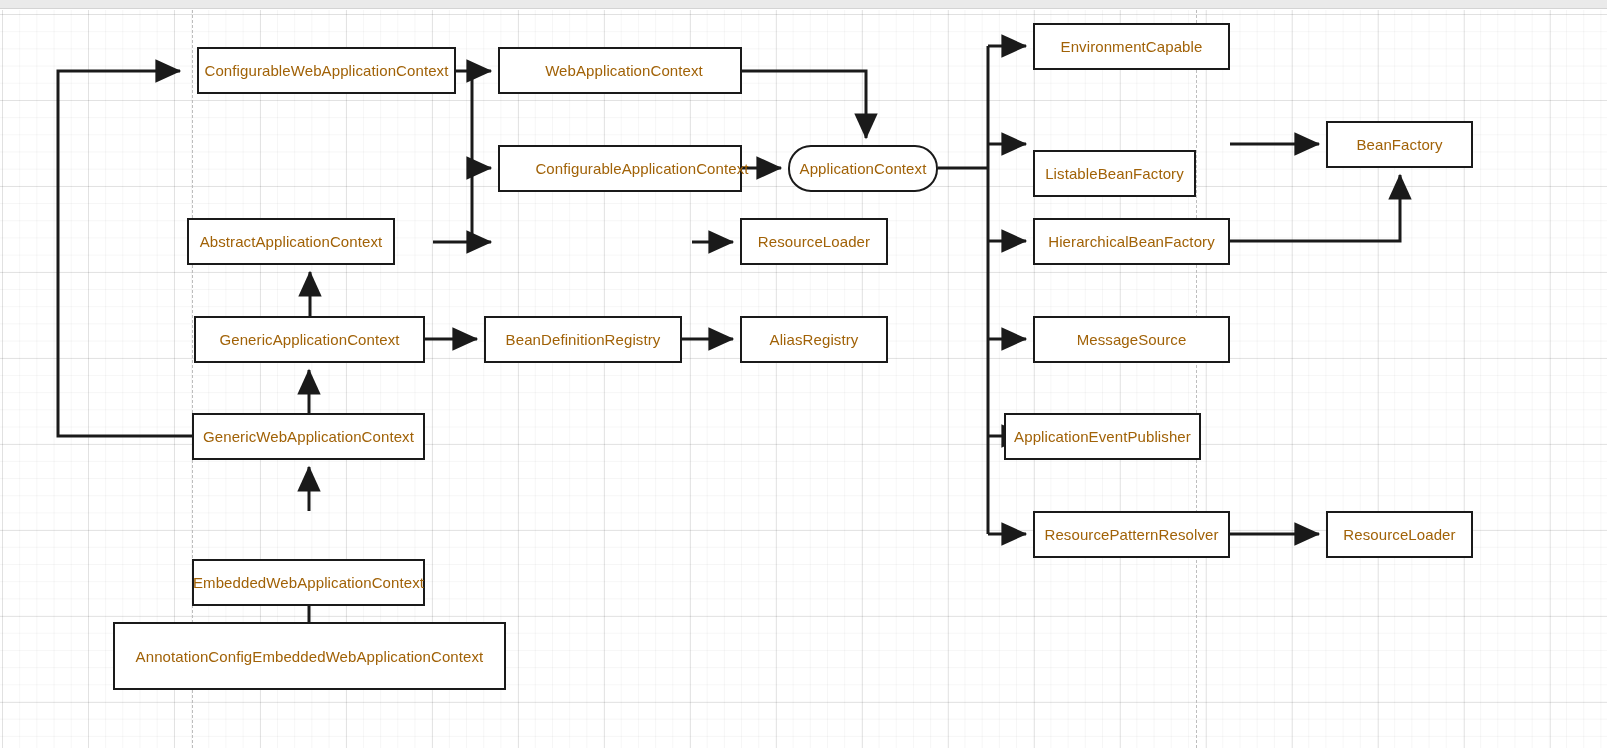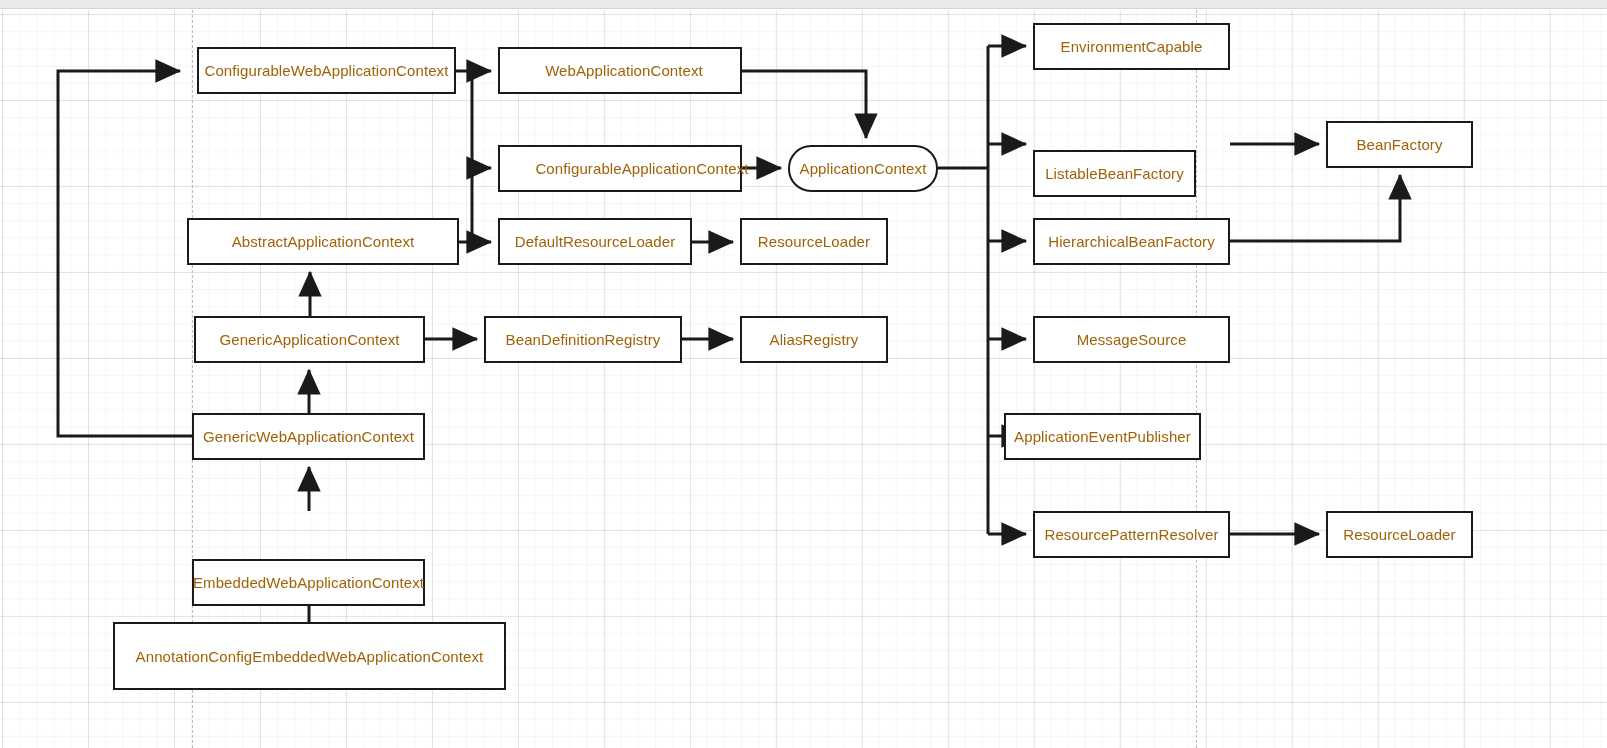--- a/index.html
+++ b/index.html
@@ -151,27 +151,24 @@
   </div>
 
   <div class="node" style="left:498px; top:145px; width:244px; height:47px;padding-left:44px;">
     <span>ConfigurableApplicationContext</span>
   </div>
 
   <div class="node" style="left:788px; top:145px; width:150px; height:47px;border-radius:23px;">
     <span>ApplicationContext</span>
   </div>
 
-  <div class="node" style="left:187px; top:218px; width:272px; height:47px;">
+  <div class="node" style="left:187px; top:218px; width:208px; height:47px;">
     <span>AbstractApplicationContext</span>
   </div>
 
-  <div class="node" style="left:498px; top:218px; width:194px; height:47px;">
-    <span>DefaultResourceLoader</span>
-  </div>
 
   <div class="node" style="left:740px; top:218px; width:148px; height:47px;">
     <span>ResourceLoader</span>
   </div>
 
   <div class="node" style="left:194px; top:316px; width:231px; height:47px;">
     <span>GenericApplicationContext</span>
   </div>
 
   <div class="node" style="left:484px; top:316px; width:198px; height:47px;">

